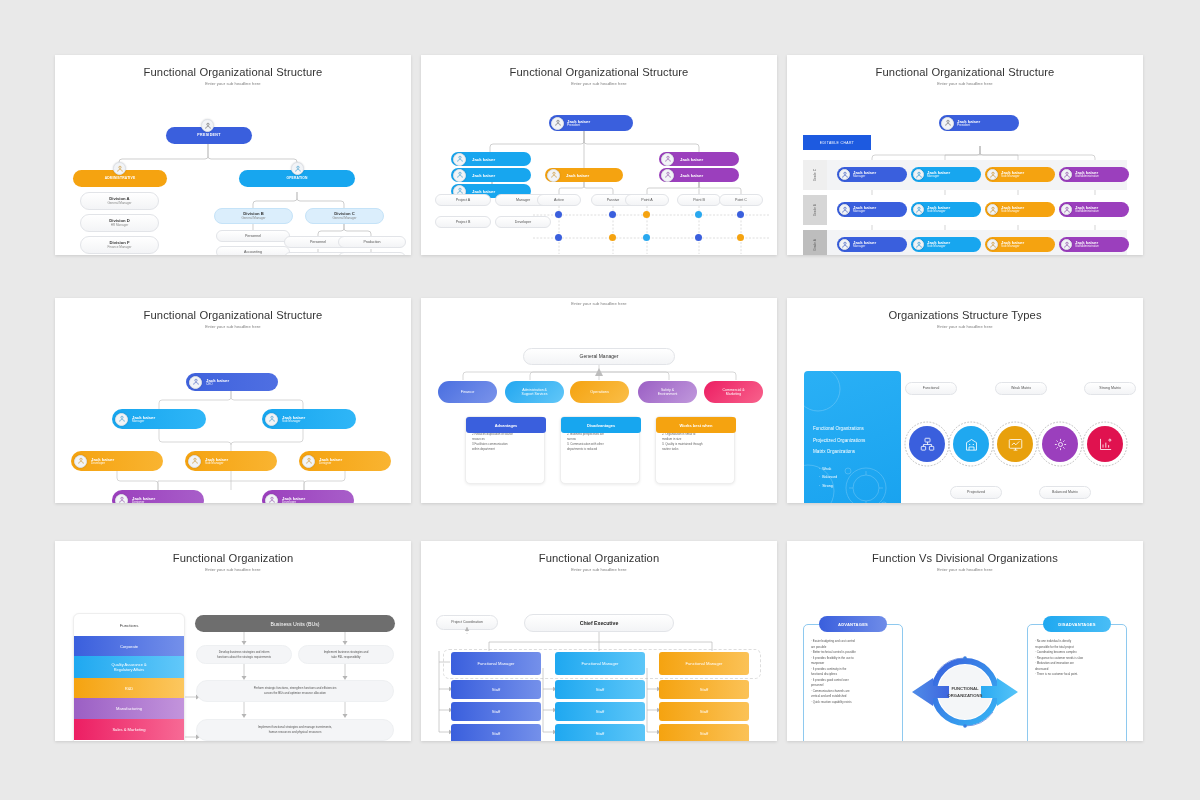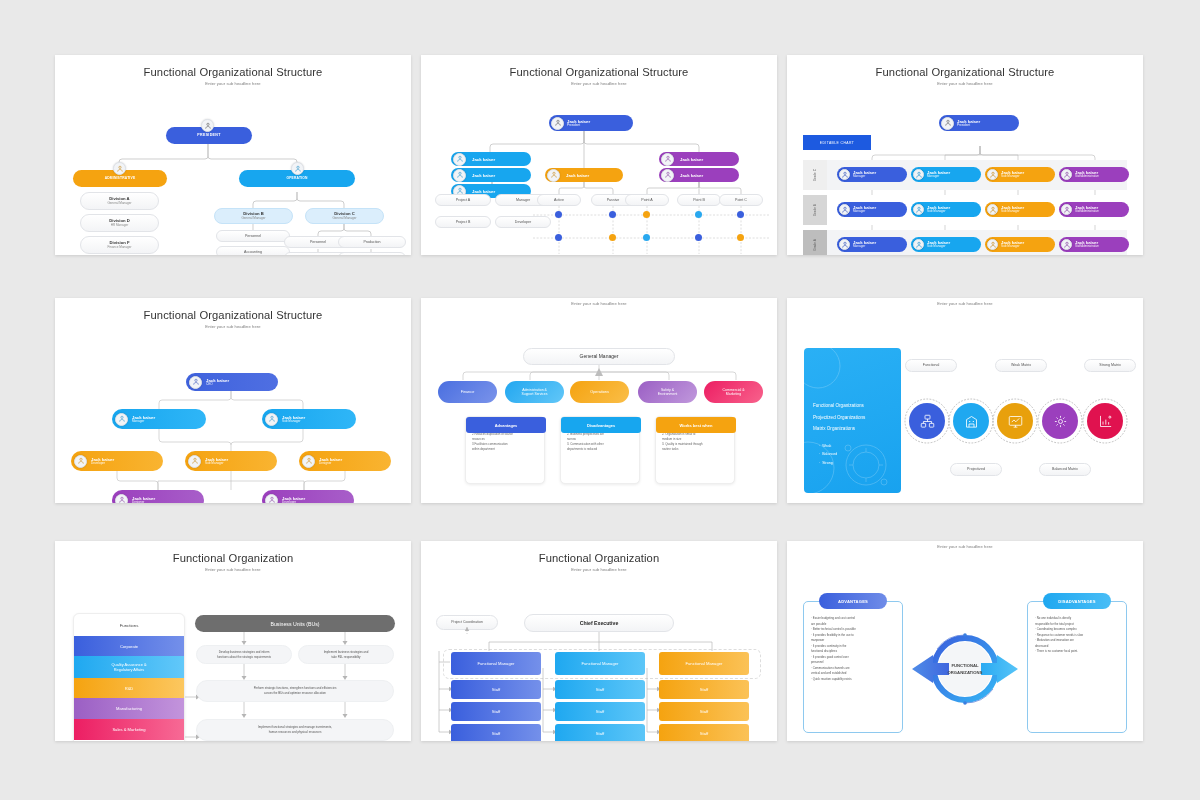--- a/index.html
+++ b/index.html
@@ -678,20 +678,21 @@
           <div>2. Organization is small to</div>
           <div>medium in size</div>
           <div>3. Quality is maintained through</div>
           <div>routine tasks</div>
         </div>
       </div>
     </div>
   </div>
 
   <div class="slide tall">
+    <div class="title">Organizations Structure Types</div>
     <div class="subtitle">Enter your sub headline here</div>
     <div class="canvas">
       <div style="position:absolute;left:17px;top:42px;width:97px;height:145px;background:linear-gradient(160deg,#2ab0f5,#18a2ef);border-radius:4px;overflow:hidden">
         <svg width="97" height="145" style="position:absolute;left:0;top:0;opacity:.25">
           <g stroke="#fff" fill="none" stroke-width=".8">
             <circle cx="14" cy="18" r="22"></circle>
               <circle cx="4" cy="120" r="26"></circle>
             <circle cx="62" cy="117" r="20"></circle>
               <circle cx="62" cy="117" r="13"></circle>
             <path d="M62 104 L62 100 M75 117 L79 117 M62 130 L62 134 M49 117 L45 117"></path>
@@ -861,20 +862,21 @@
       <div style="position:absolute;left:134px;top:130px;width:90px;height:19px;border-radius:3px;background:linear-gradient(90deg,#1fa8f0,#5cc6f8);display:flex;align-items:center;justify-content:center;color:#fff;font-size:4.2px">Staff</div>
       <div style="position:absolute;left:134px;top:152px;width:90px;height:19px;border-radius:3px;background:linear-gradient(90deg,#1fa8f0,#5cc6f8);display:flex;align-items:center;justify-content:center;color:#fff;font-size:4.2px">Staff</div>
 
       <div style="position:absolute;left:238px;top:108px;width:90px;height:19px;border-radius:3px;background:linear-gradient(90deg,#f5a310,#fbc257);display:flex;align-items:center;justify-content:center;color:#fff;font-size:4.2px">Staff</div>
       <div style="position:absolute;left:238px;top:130px;width:90px;height:19px;border-radius:3px;background:linear-gradient(90deg,#f5a310,#fbc257);display:flex;align-items:center;justify-content:center;color:#fff;font-size:4.2px">Staff</div>
       <div style="position:absolute;left:238px;top:152px;width:90px;height:19px;border-radius:3px;background:linear-gradient(90deg,#f5a310,#fbc257);display:flex;align-items:center;justify-content:center;color:#fff;font-size:4.2px">Staff</div>
     </div>
   </div>
 
   <div class="slide">
+    <div class="title">Function Vs Divisional Organizations</div>
     <div class="subtitle">Enter your sub headline here</div>
     <div class="canvas">
 
       <div style="position:absolute;left:16px;top:52px;width:100px;height:132px;border:1px solid #8ec9ef;border-radius:5px;background:#fff">
         <div style="padding:14px 5px 0 7px;font-size:2.85px;color:#555;line-height:1.95">
           <div>· Easier budgeting and cost control</div>
           <div>are possible</div>
           <div>· Better technical control is possible</div>
           <div>· It provides flexibility in the use to</div>
           <div>manpower</div>

